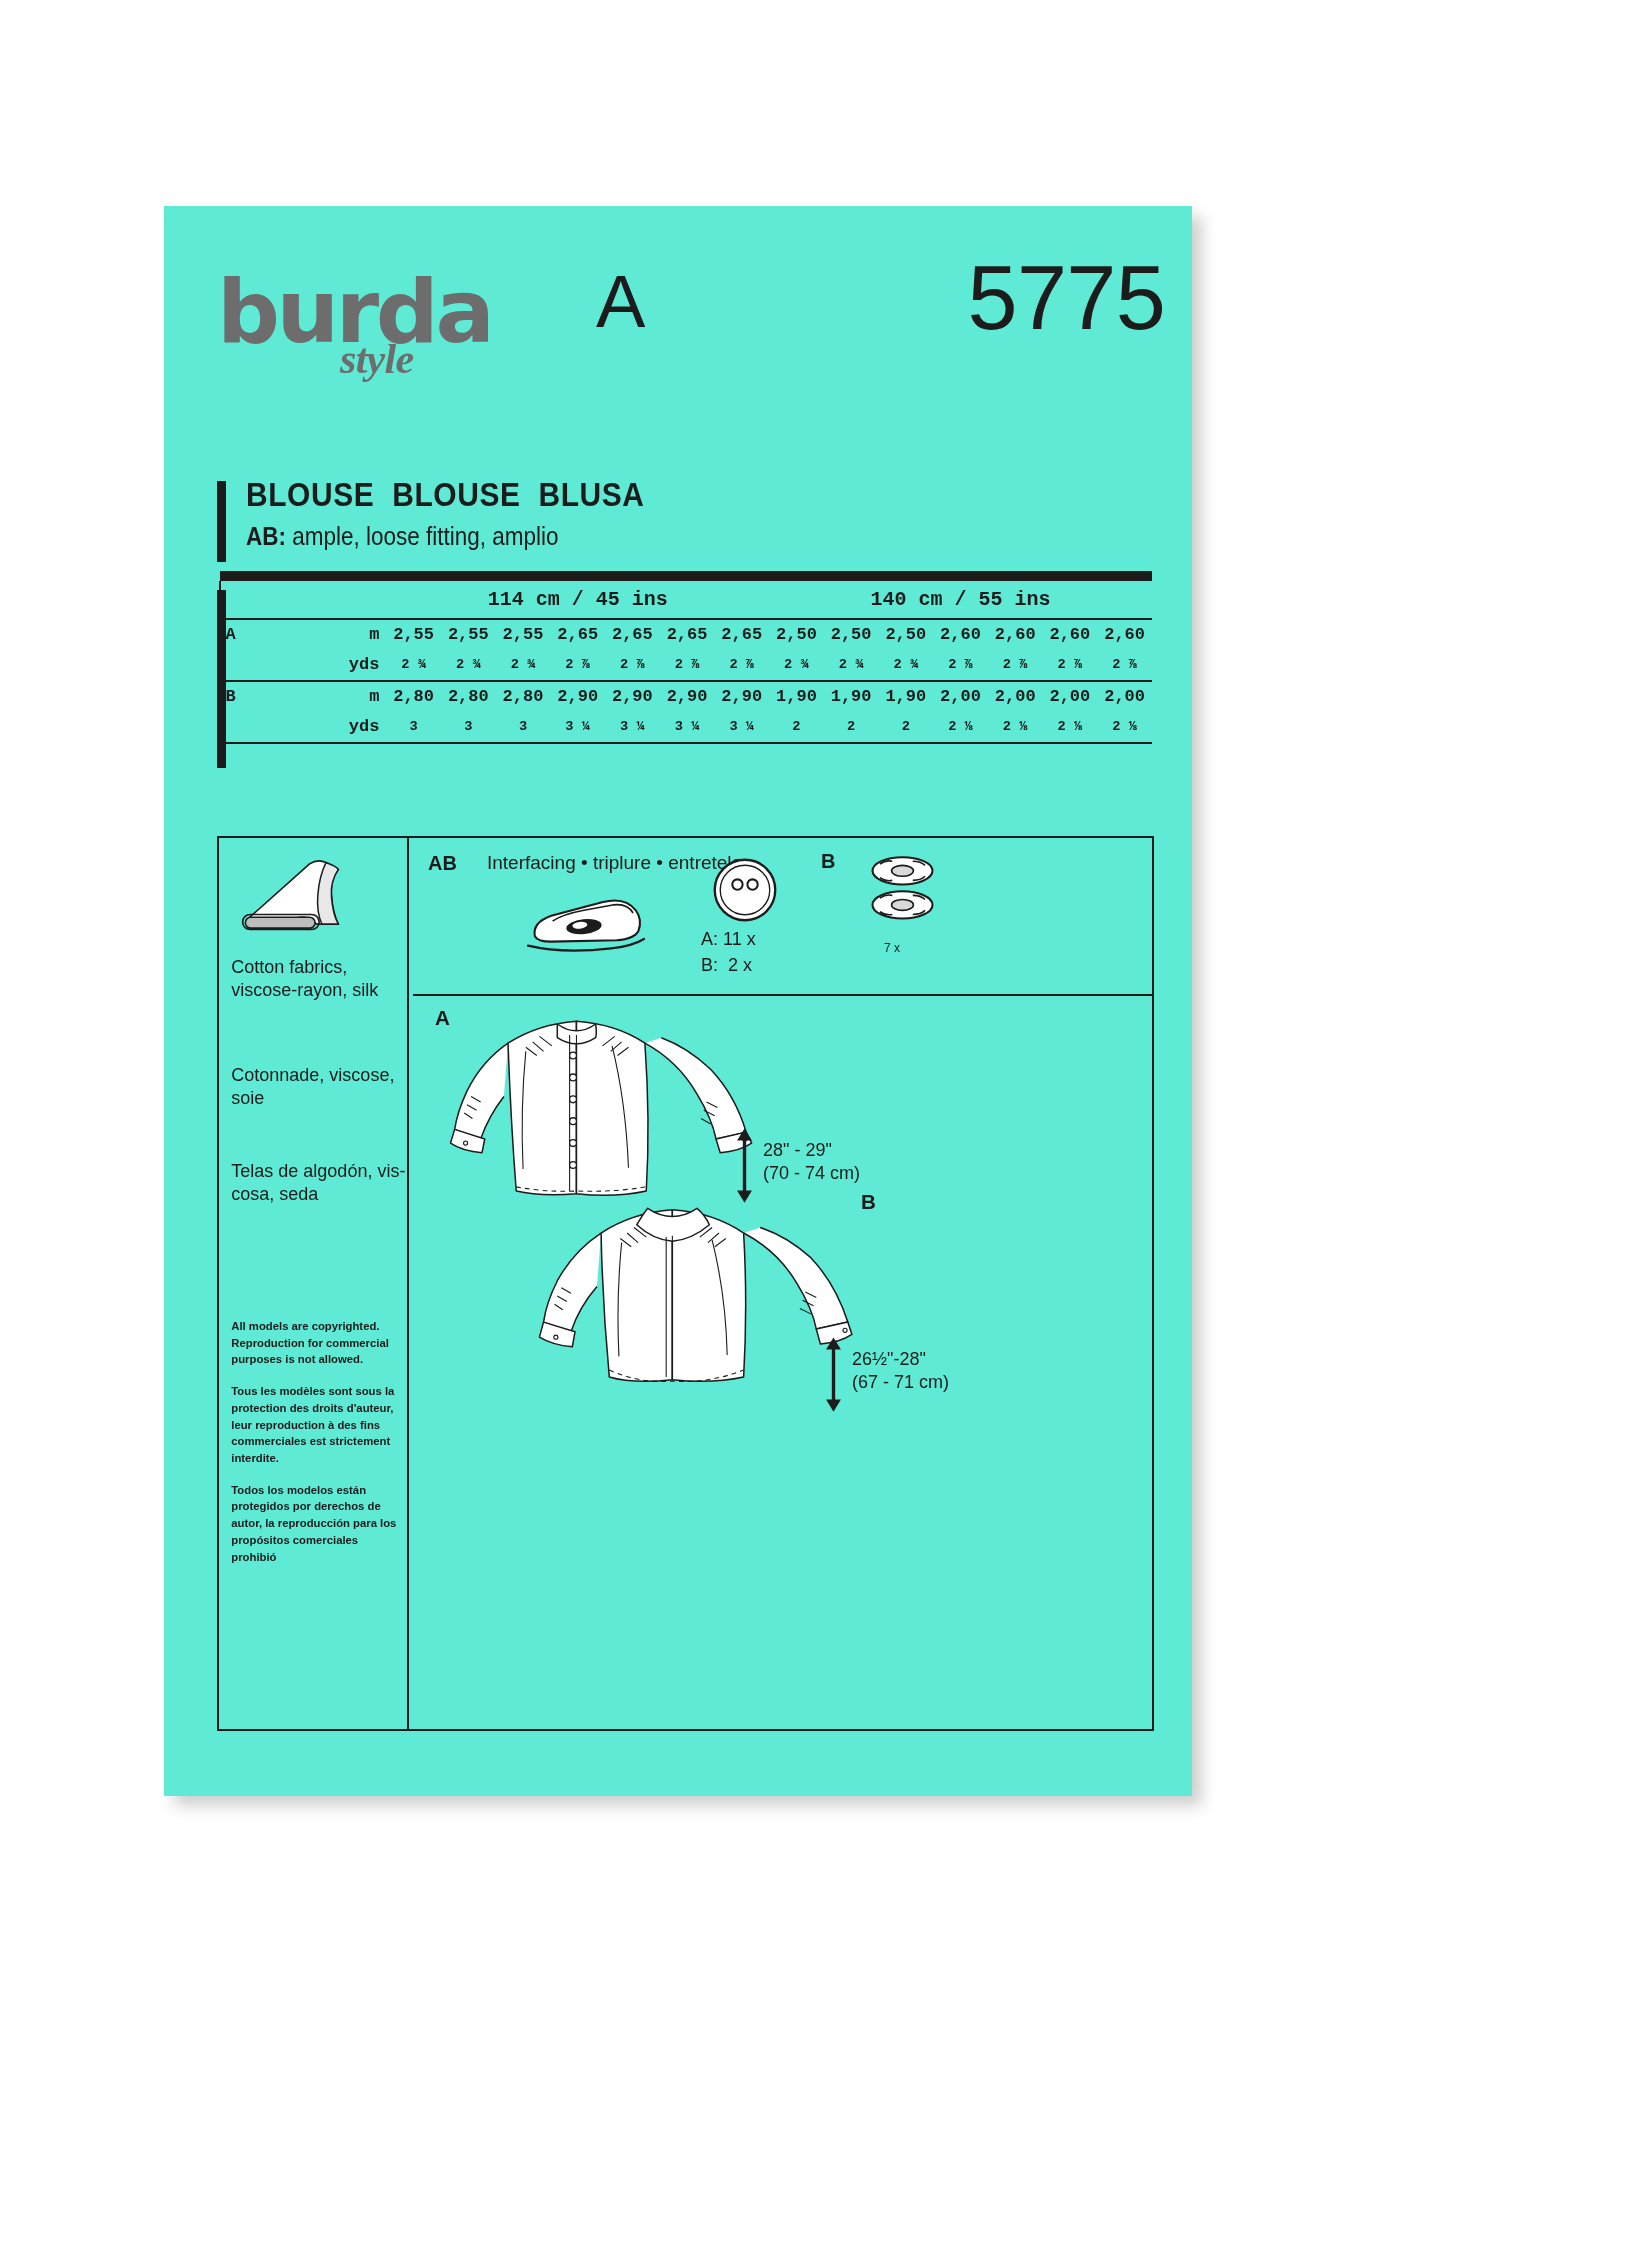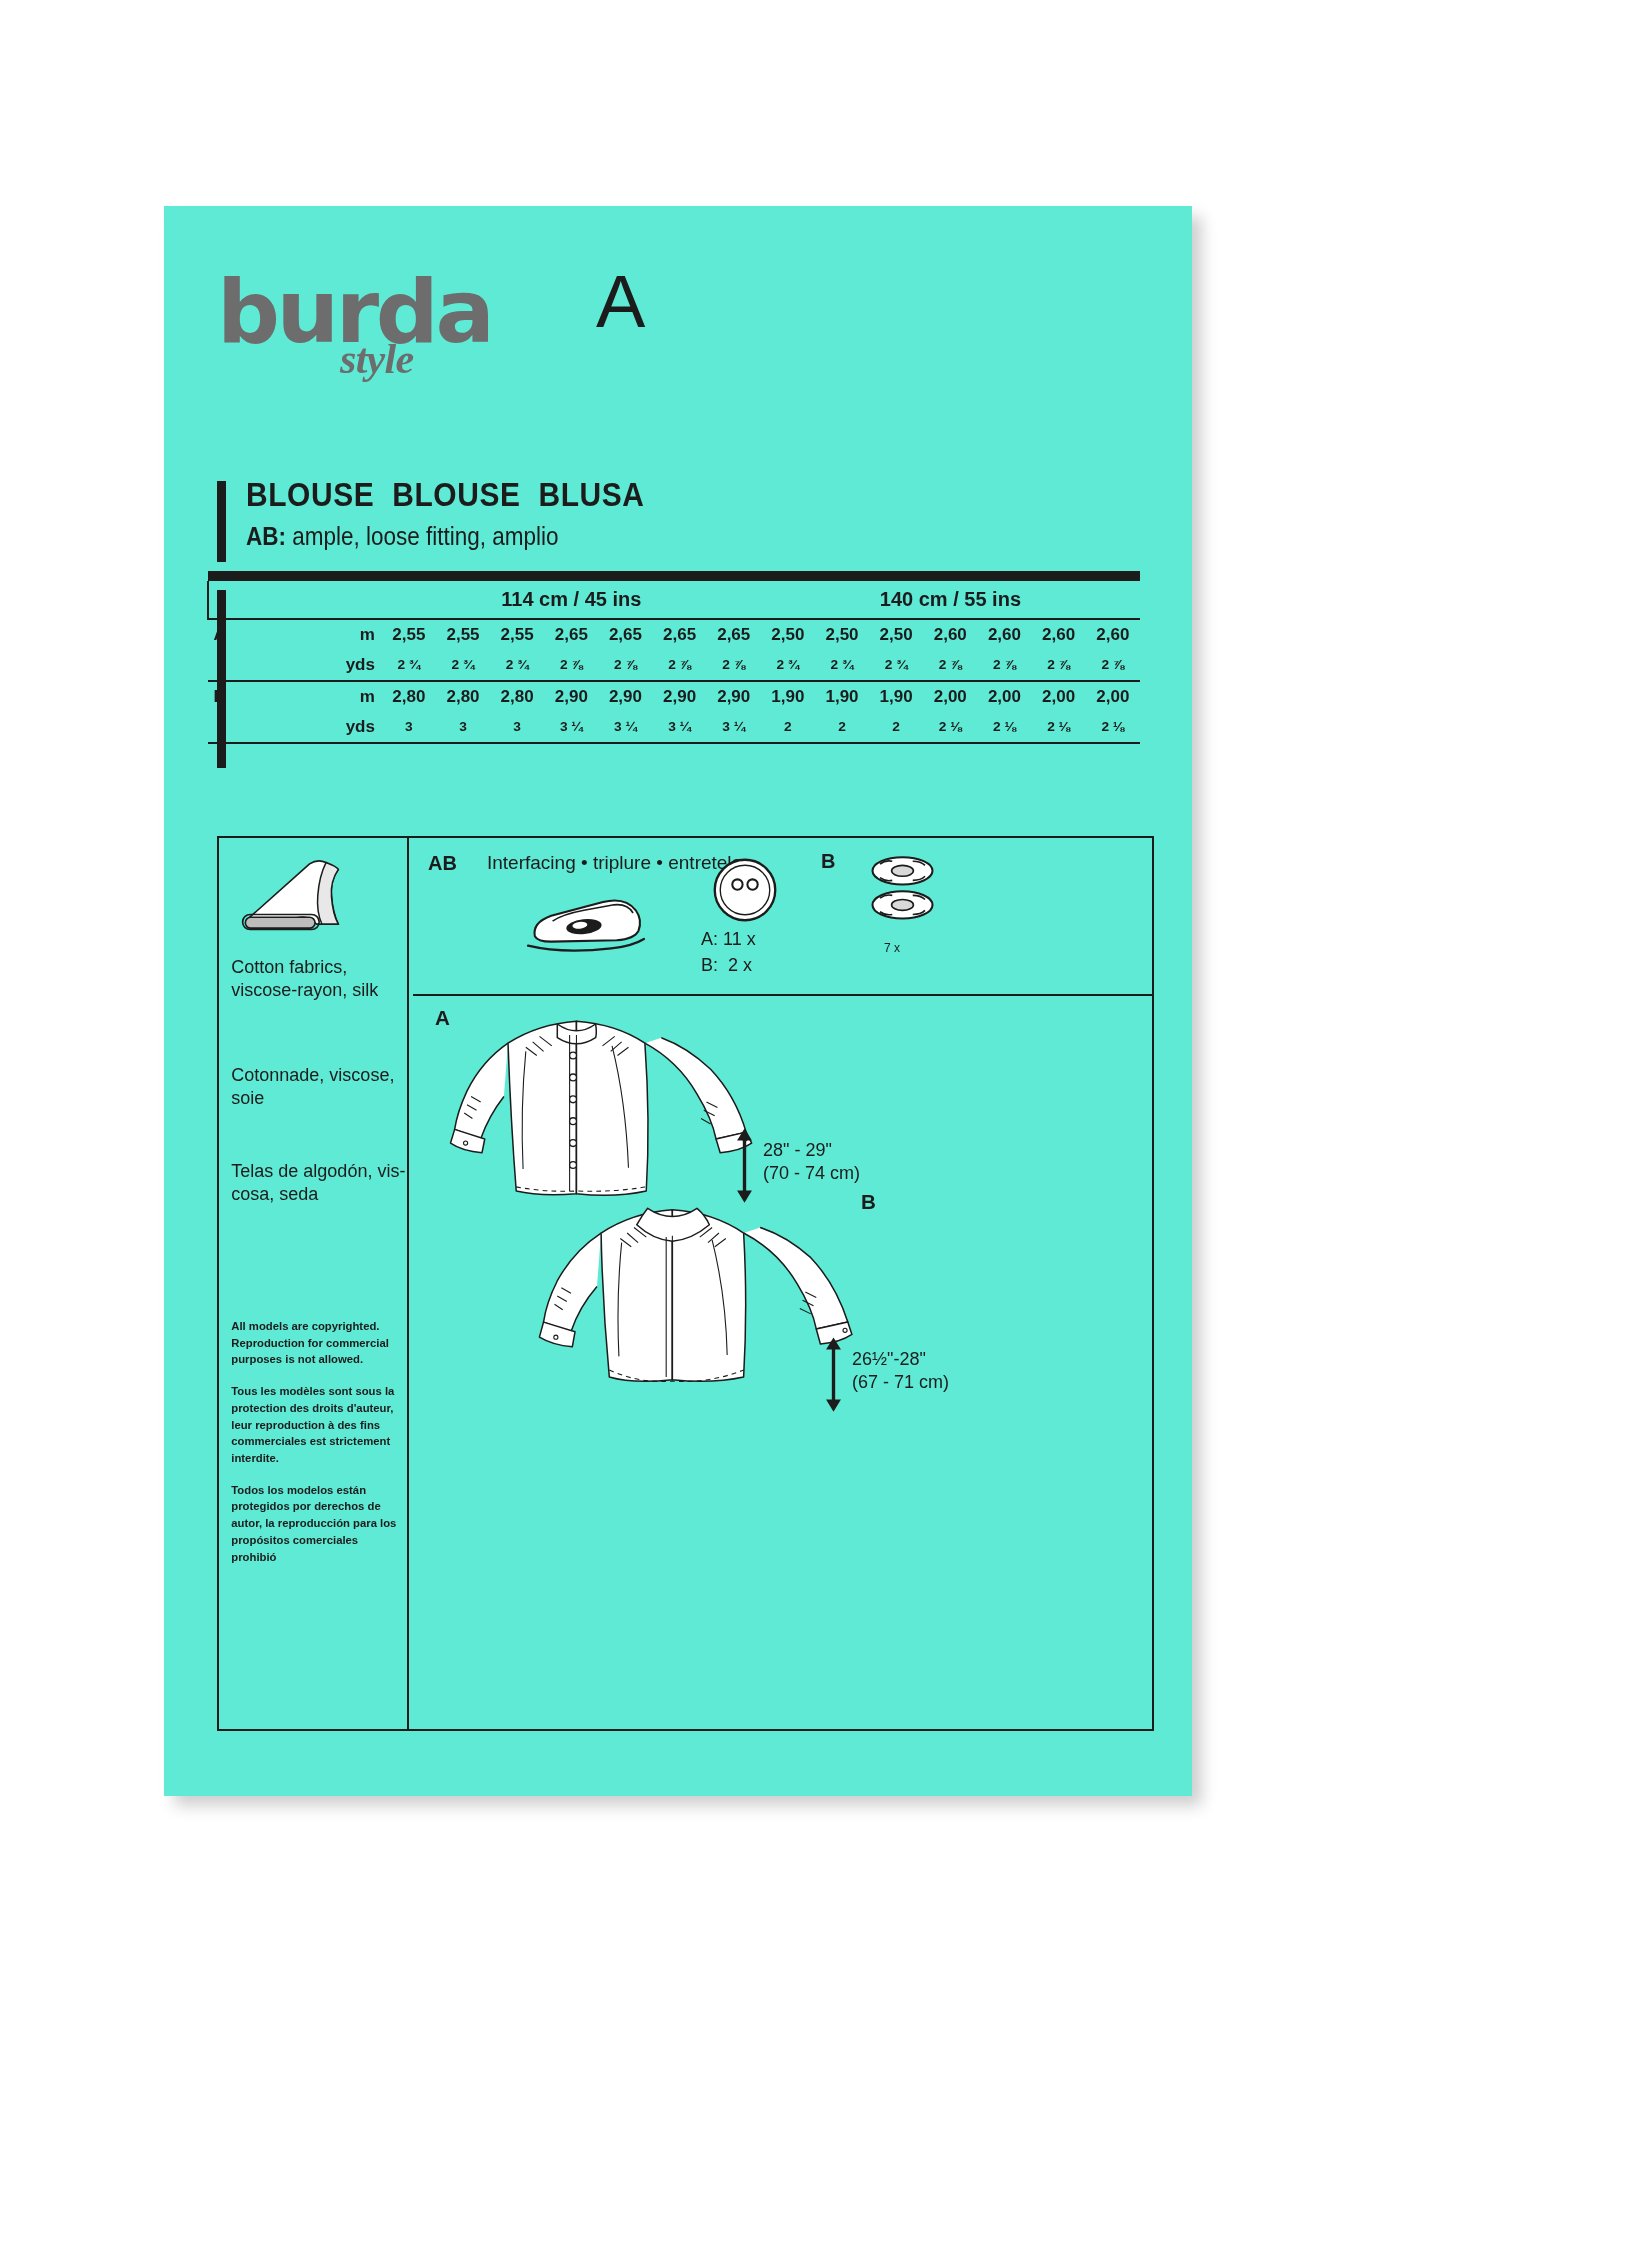--- a/index.html
+++ b/index.html
@@ -117,27 +117,28 @@
     color: #1c1c1c;
     transform: scaleX(0.9);
     transform-origin: left center;
     white-space: nowrap;
   }
   .title-sub b { font-weight: 700; }
 
   
   .fab-table {
     position: absolute;
-    left: 43px;
+    left: 55px;
     top: 365px;
     width: 933px;
     border-collapse: collapse;
     font-size: 17px;
     font-weight: 700;
     color: #1c1c1c;
+    font-family: Liberation Mono, monospace;
   }
   .fab-table td, .fab-table th {
     border: 0;
     padding: 0;
     text-align: center;
     font-weight: 700;
   }
   .tbl-topbar td {
     background: #1c1c1c;
     height: 9.6px;
@@ -328,20 +329,21 @@
 <body>
 
 <div id="envelope">
 
   <div class="header">
     <div class="logo">
       <div class="logo-burda">burda</div>
       <div class="logo-style">style</div>
     </div>
     <div class="view-letter">A</div>
+    <div class="pattern-number">5775</div>
   </div>
 
   <div class="title-block">
     <div class="title-bar"></div>
     <div class="title-main">BLOUSE  BLOUSE  BLUSA</div>
     <div class="title-sub"><b>AB:</b><span> ample, loose fitting, amplio</span></div>
   </div>
 
   <div class="sidebar-black"></div>
   <table class="fab-table">

